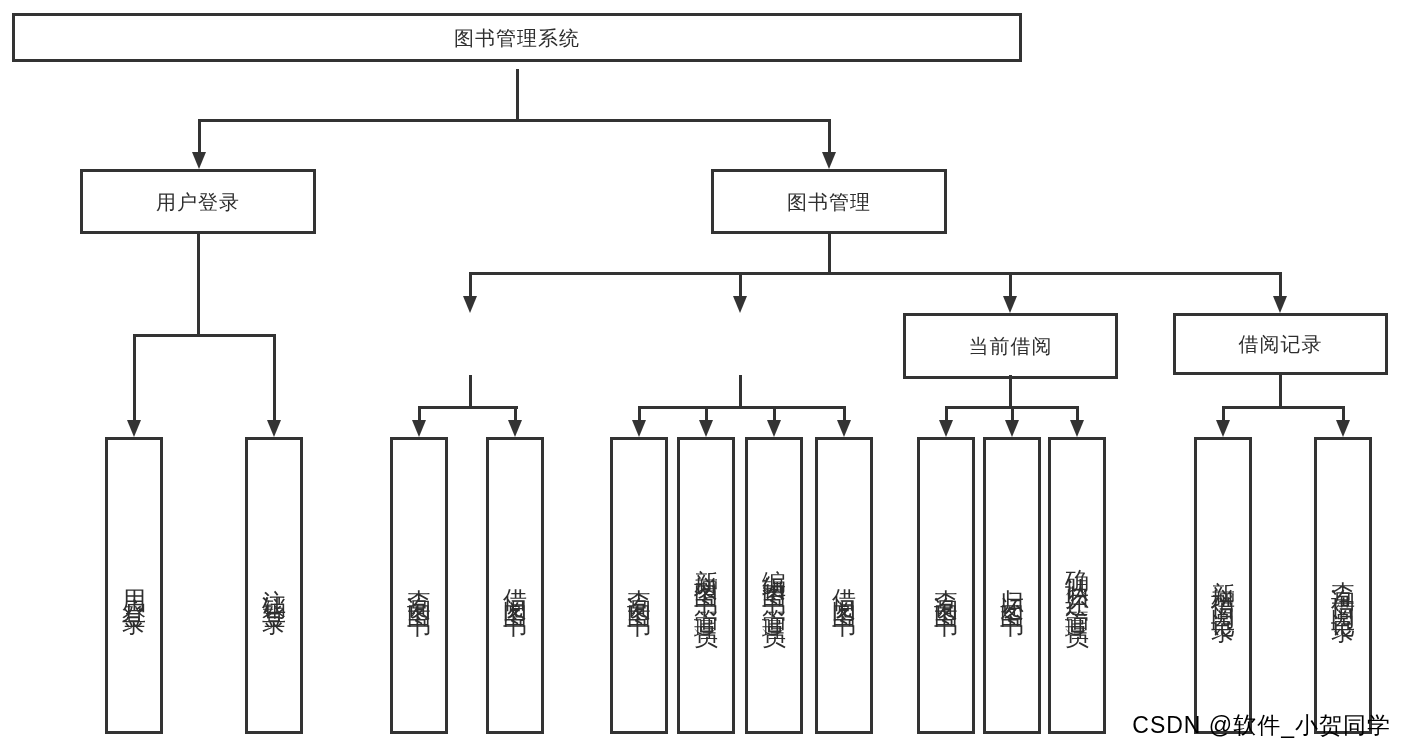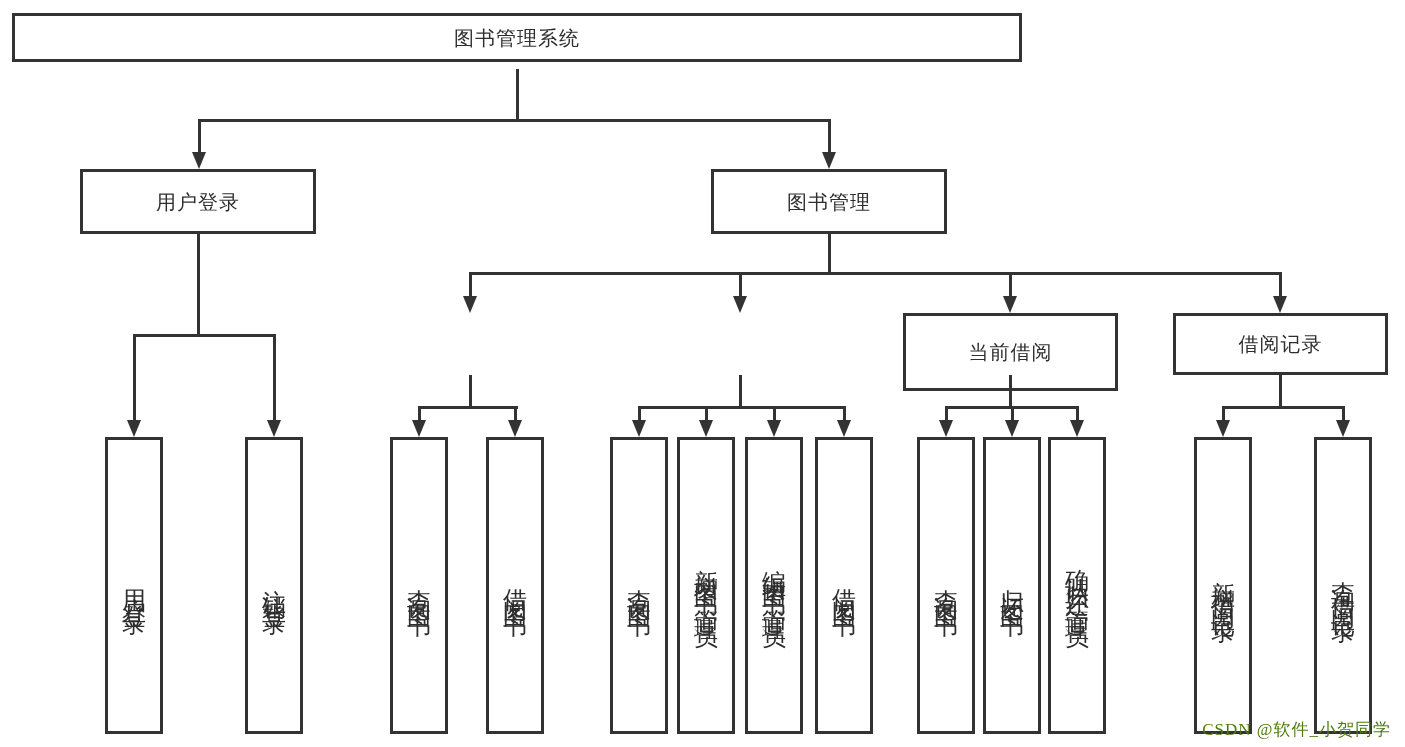--- a/index.html
+++ b/index.html
@@ -54,25 +54,24 @@
     height: 0;
     border-left: 7px solid transparent;
     border-right: 7px solid transparent;
     border-top: 17px solid #333333;
   }
   
   .watermark {
     position: absolute;
     right: 14px;
     bottom: 6px;
-    font-size: 17px;
-    color: #4d7c0f;
+    font-size: 23px;
+    color: #000000;
     letter-spacing: 1px;
     white-space: nowrap;
-    font-family: Liberation Serif, serif;
   }
 </style>
 </head>
 <body>
 
 <div class="stage">
 
   <div class="box" style="left:12px; top:13px; width:1010px; height:49px;">
     <span class="hlabel">图书管理系统</span>
   </div>
@@ -102,21 +101,21 @@
   <div class="hline" style="left:469px; top:272px; width:813px;"></div>
   <div class="vline" style="left:469px;  top:272px; height:26px;"></div>
   <div class="arrow" style="left:463px;  top:296px;"></div>
   <div class="vline" style="left:739px;  top:272px; height:26px;"></div>
   <div class="arrow" style="left:733px;  top:296px;"></div>
   <div class="vline" style="left:1009px; top:272px; height:26px;"></div>
   <div class="arrow" style="left:1003px; top:296px;"></div>
   <div class="vline" style="left:1279px; top:272px; height:26px;"></div>
   <div class="arrow" style="left:1273px; top:296px;"></div>
 
-  <div class="box" style="left:903px; top:313px; width:215px; height:78px;">
+  <div class="box" style="left:903px; top:313px; width:215px; height:66px;">
     <span class="hlabel">当前借阅</span>
   </div>
   <div class="box" style="left:1173px; top:313px; width:215px; height:62px;">
     <span class="hlabel">借阅记录</span>
   </div>
 
   <div class="vline" style="left:469px; top:375px; height:34px;"></div>
   <div class="hline" style="left:418px; top:406px; width:100px;"></div>
   <div class="vline" style="left:418px; top:406px; height:16px;"></div>
   <div class="arrow" style="left:412px; top:420px;"></div>

